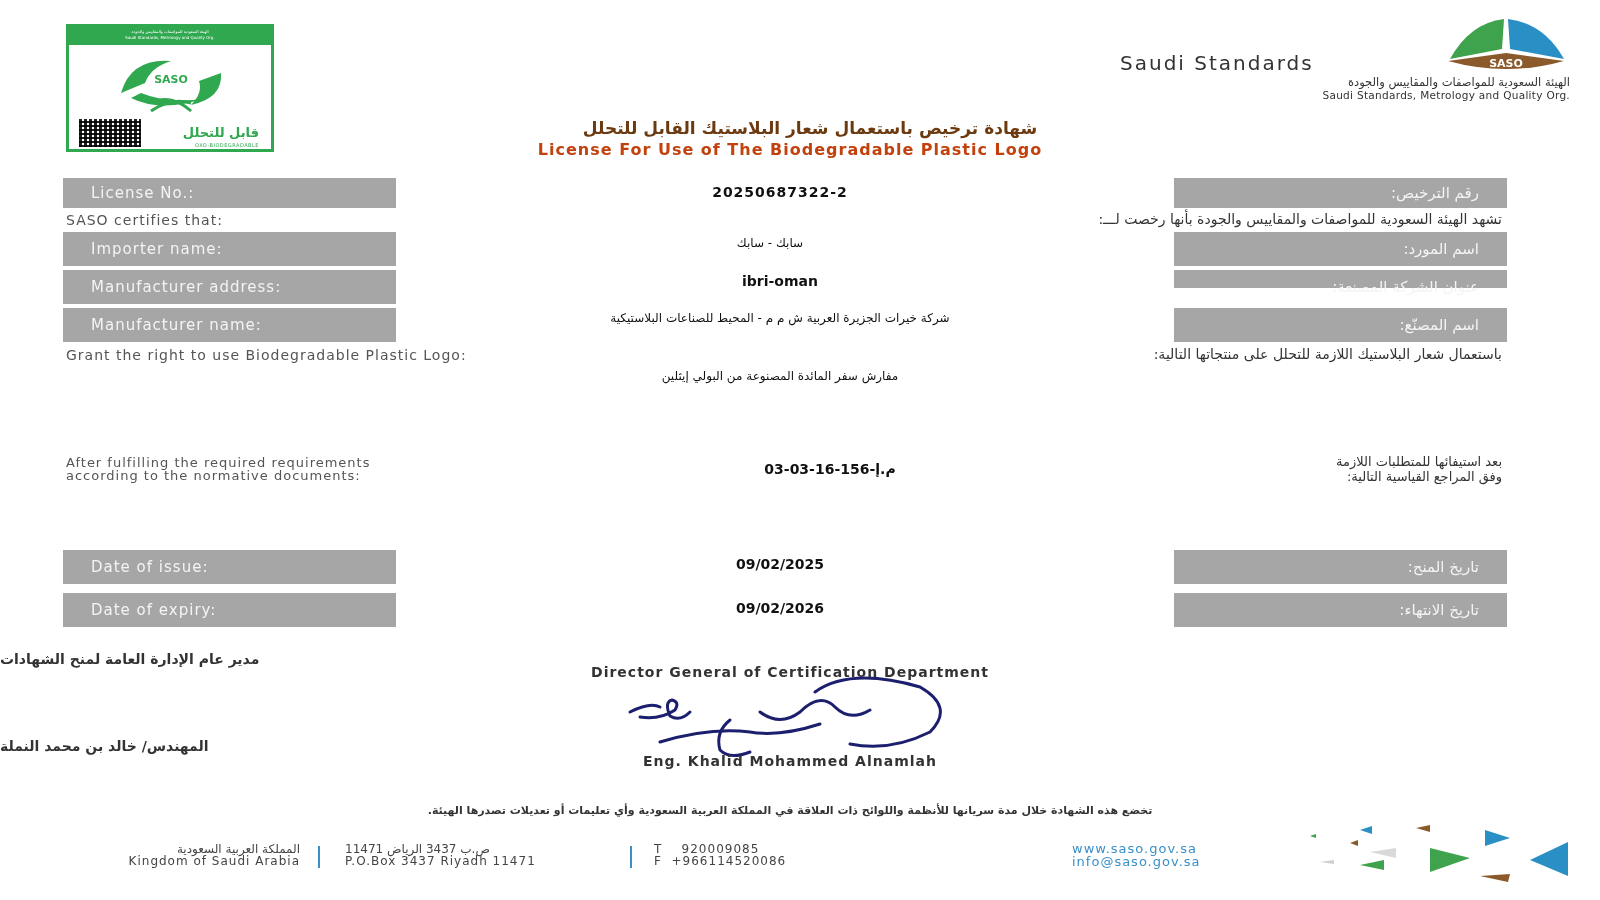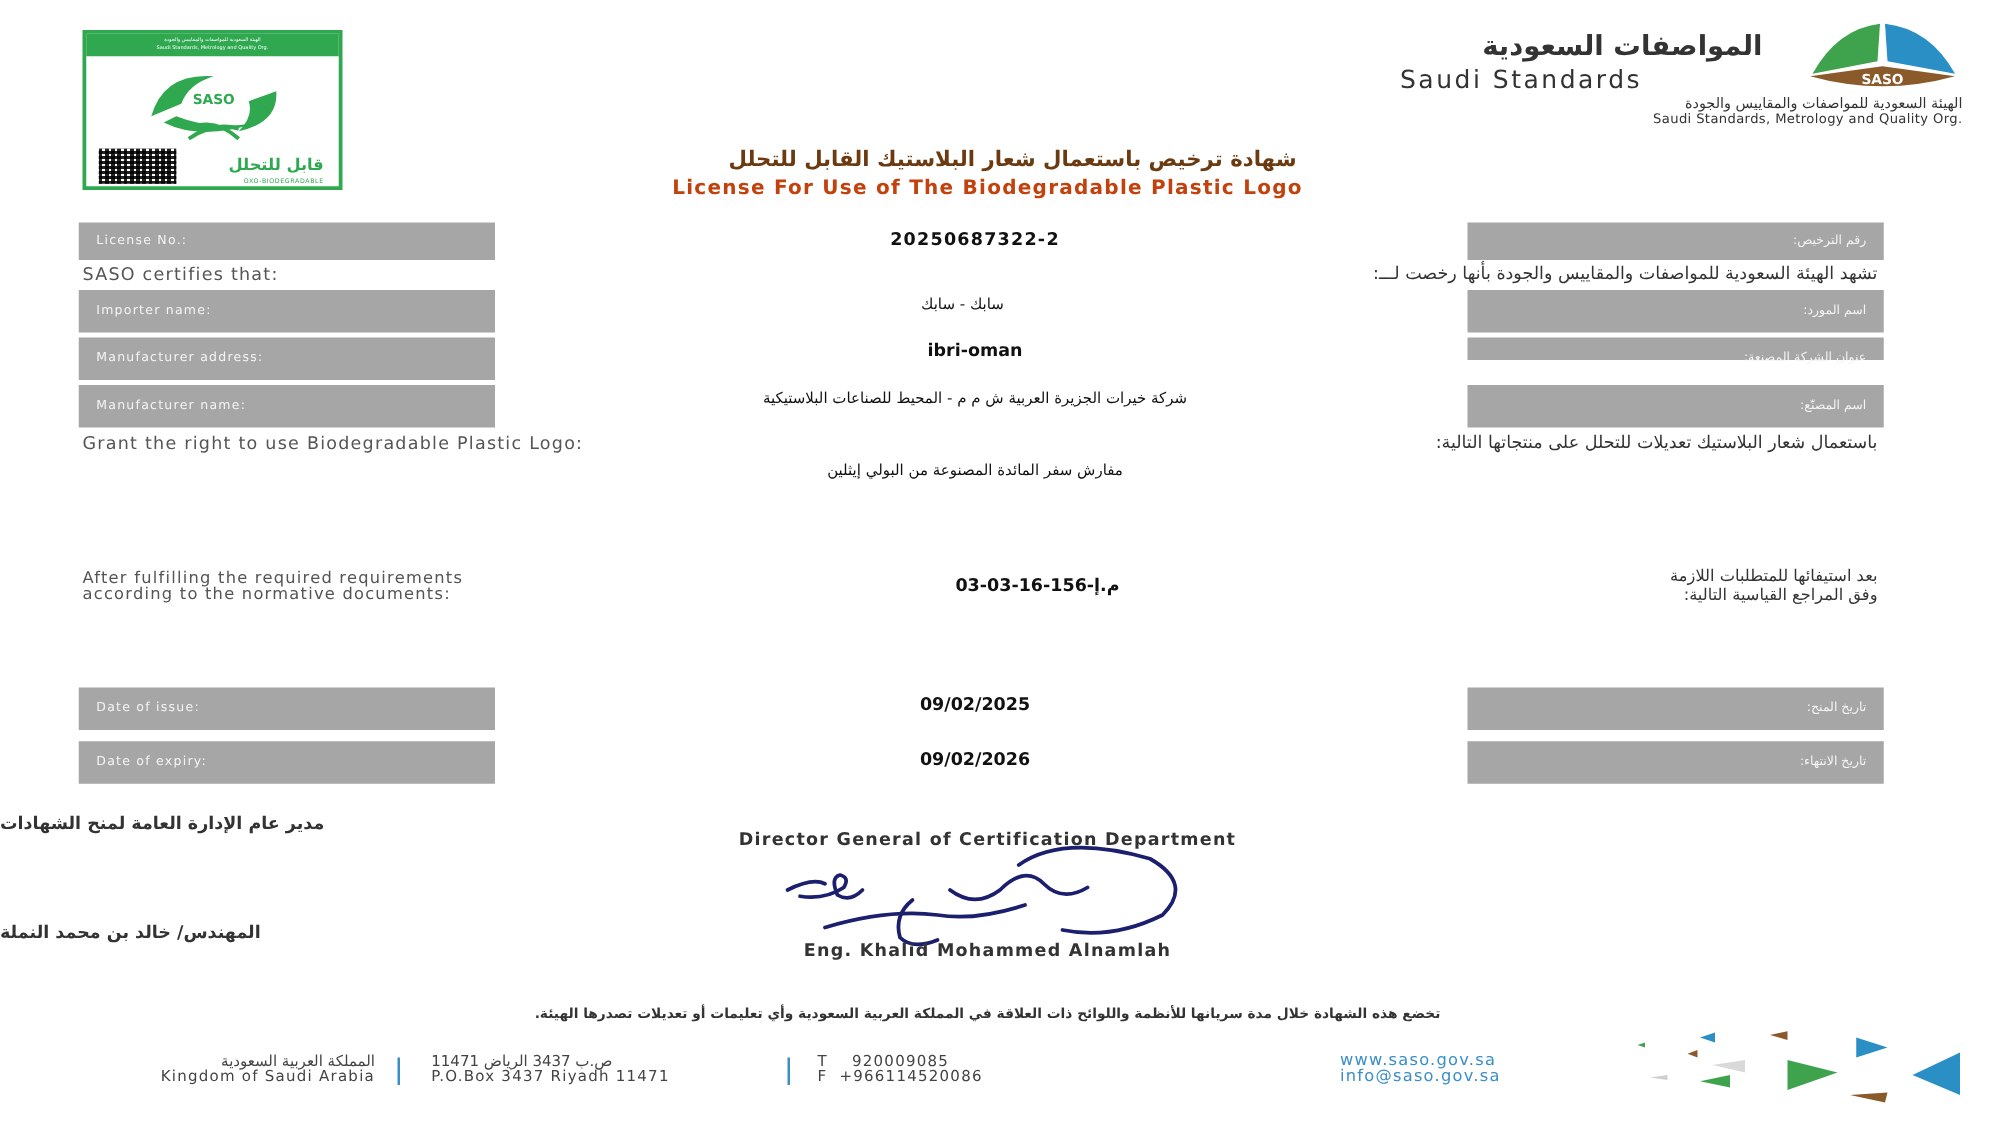--- a/index.html
+++ b/index.html
@@ -25,21 +25,21 @@
   .org-en { position: absolute; left: 10px; top: 36px; font-size: 20px; color: #333; letter-spacing: 2px; font-family: "DejaVu Sans", sans-serif; }
   .org-mark { position: absolute; right: 0; top: 0; width: 130px; height: 56px; }
   .org-sub-ar { position: absolute; right: 0; top: 60px; font-size: 11.5px; color: #333; direction: rtl; }
   .org-sub-en { position: absolute; right: 0; top: 74px; font-size: 10.5px; color: #333; letter-spacing: 0.3px; }
 
   
   .title-ar { left: 0; width: 1580px; top: 118px; text-align: center; font-size: 17px; font-weight: bold; color: #6b3a10; direction: rtl; margin-left: 20px; }
   .title-en { left: 0; width: 1580px; top: 140px; text-align: center; font-size: 16px; font-weight: bold; color: #c2410c; letter-spacing: 1px; }
 
   
-  .lbl { background: #a6a6a6; color: #f4f4f4; font-size: 10px; letter-spacing: 1px; height: 30px; line-height: 30px; padding: 0 14px; white-space: nowrap; }
+  .lbl { background: #a6a6a6; color: #f4f4f4; font-size: 15px; letter-spacing: 1px; height: 30px; line-height: 30px; padding: 0 28px; white-space: nowrap; }
   .lbl-l { left: 63px; width: 333px; }
   .lbl-r { left: 1174px; width: 333px; text-align: right; direction: rtl; }
 
   .val { font-size: 14px; color: #111; text-align: center; white-space: nowrap; }
   .val-ar { direction: rtl; font-size: 13px; }
 
   .plain-l { left: 66px; font-size: 14px; color: #555; letter-spacing: 1px; white-space: nowrap; }
   .plain-r { right: 98px; font-size: 14px; color: #333; direction: rtl; white-space: nowrap; text-align: right; margin-left: 44px; }
 
   .sig-ar { left: 0; width: 1580px; text-align: left; font-size: 14px; color: #333; direction: rtl; font-weight: bold; }
@@ -65,21 +65,20 @@
     <path d="M20 45 Q50 60 95 45 Q60 52 30 40 Z" fill="#2fa84f"></path>
     <path d="M40 50 Q60 40 80 58 M40 58 Q60 44 80 50" stroke="#2fa84f" stroke-width="3" fill="none"></path>
     <text x="60" y="30" text-anchor="middle" font-size="11" font-weight="bold" fill="#2fa84f" font-family="DejaVu Sans, sans-serif">SASO</text>
   </svg>
   <div class="badge-qr"></div>
   <div class="badge-ar">قابل للتحلل</div>
   <div class="badge-en">OXO-BIODEGRADABLE</div>
 </div>
 
 <div class="abs org">
-  <div class="org-ar">المواصفات السعودية</div>
   <div class="org-en">Saudi Standards</div>
   <svg class="org-mark" viewBox="0 0 130 56">
     <path d="M10 44 Q30 8 64 4 L62 34 Z" fill="#3fa34d"></path>
     <path d="M68 4 Q104 8 124 44 L70 34 Z" fill="#2a8fc4"></path>
     <path d="M8 46 L66 38 L124 46 Q66 62 8 46 Z" fill="#8b5a2b"></path>
     <text x="66" y="52" text-anchor="middle" font-size="11" font-weight="bold" fill="#fff" font-family="DejaVu Sans, sans-serif">SASO</text>
   </svg>
   <div class="org-sub-ar">الهيئة السعودية للمواصفات والمقاييس والجودة</div>
   <div class="org-sub-en">Saudi Standards, Metrology and Quality Org.</div>
 </div>
@@ -100,21 +99,21 @@
 
 <div class="abs lbl lbl-l" style="top:270px;height:34px;line-height:34px">Manufacturer address:</div>
 <div class="abs val" style="left:600px;width:360px;top:273px;font-weight:bold">ibri-oman</div>
 <div class="abs lbl lbl-r" style="top:270px;height:18px;line-height:34px">عنوان الشركة المصنعة:</div>
 
 <div class="abs lbl lbl-l" style="top:308px;height:34px;line-height:34px">Manufacturer name:</div>
 <div class="abs val val-ar" style="left:440px;width:680px;top:311px;font-size:12px">شركة خيرات الجزيرة العربية ش م م - المحيط للصناعات البلاستيكية</div>
 <div class="abs lbl lbl-r" style="top:308px;height:34px;line-height:34px">اسم المصنّع:</div>
 
 <div class="abs plain-l" style="top:347px">Grant the right to use Biodegradable Plastic Logo:</div>
-<div class="abs plain-r" style="top:346px">باستعمال شعار البلاستيك تعديلات للتحلل على منتجاتها التالية:</div>
+<div class="abs plain-r" style="top:346px">باستعمال شعار البلاستيك اللازمة للتحلل على منتجاتها التالية:</div>
 <div class="abs val val-ar" style="left:480px;width:600px;top:369px;font-size:12px">مفارش سفر المائدة المصنوعة من البولي إيثلين</div>
 
 <div class="abs plain-l" style="top:456px;line-height:13px;font-size:13px">
   <div>After fulfilling the required requirements</div>
   <div>according to the normative documents:</div>
 </div>
 <div class="abs val" style="left:640px;width:380px;top:461px;font-weight:bold;direction:rtl">م.إ-156-16-03-03</div>
 <div class="abs plain-r" style="top:454px;line-height:15px;font-size:13px">
   <div>بعد استيفائها للمتطلبات اللازمة</div>
   <div>وفق المراجع القياسية التالية:</div>

